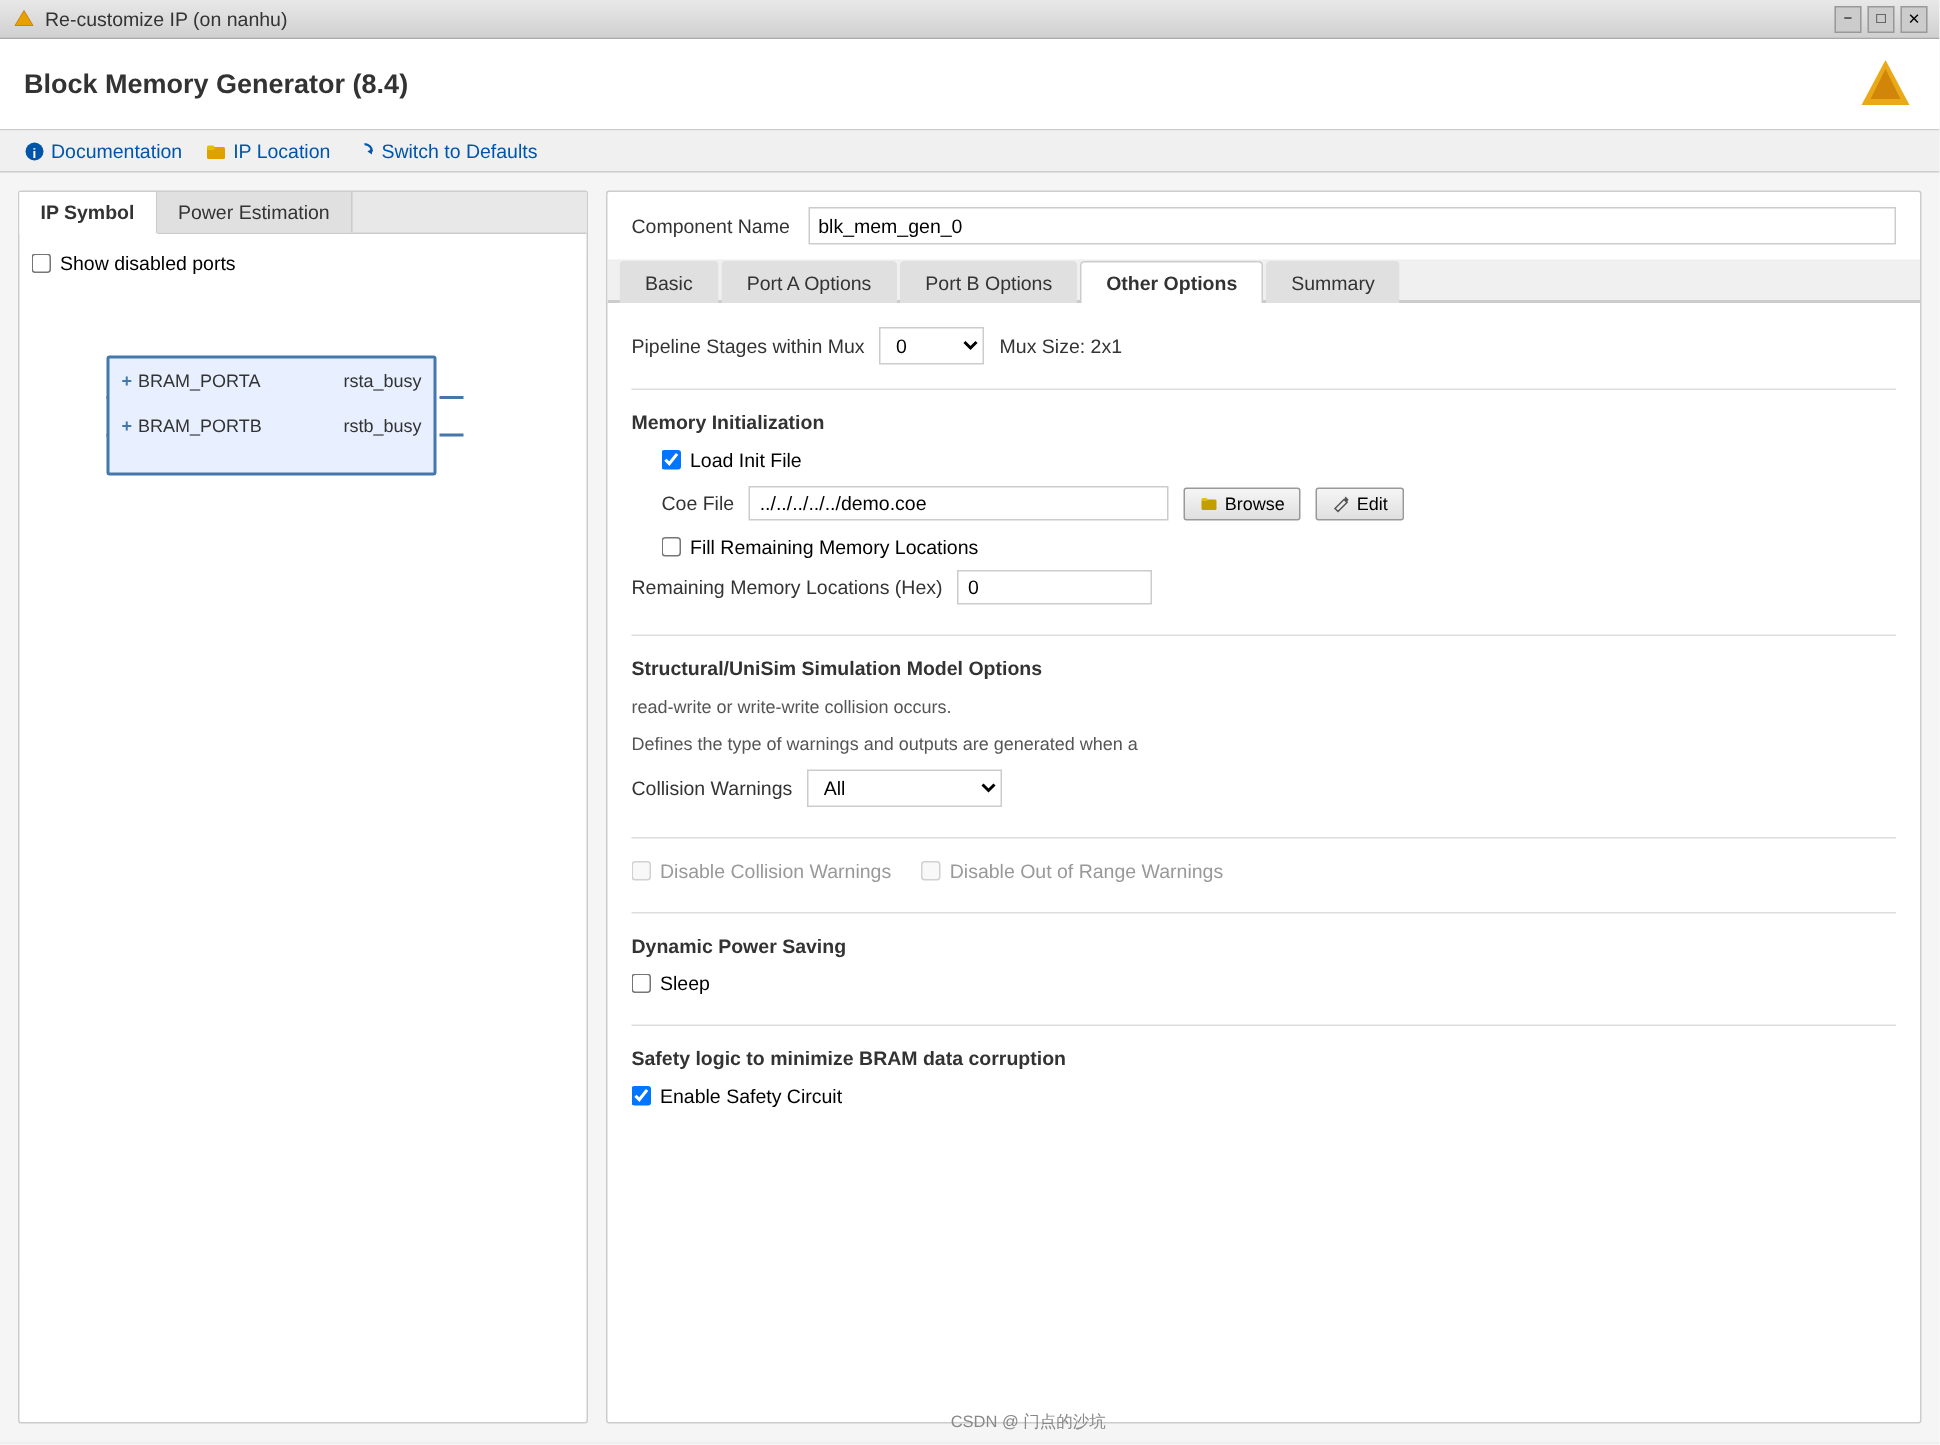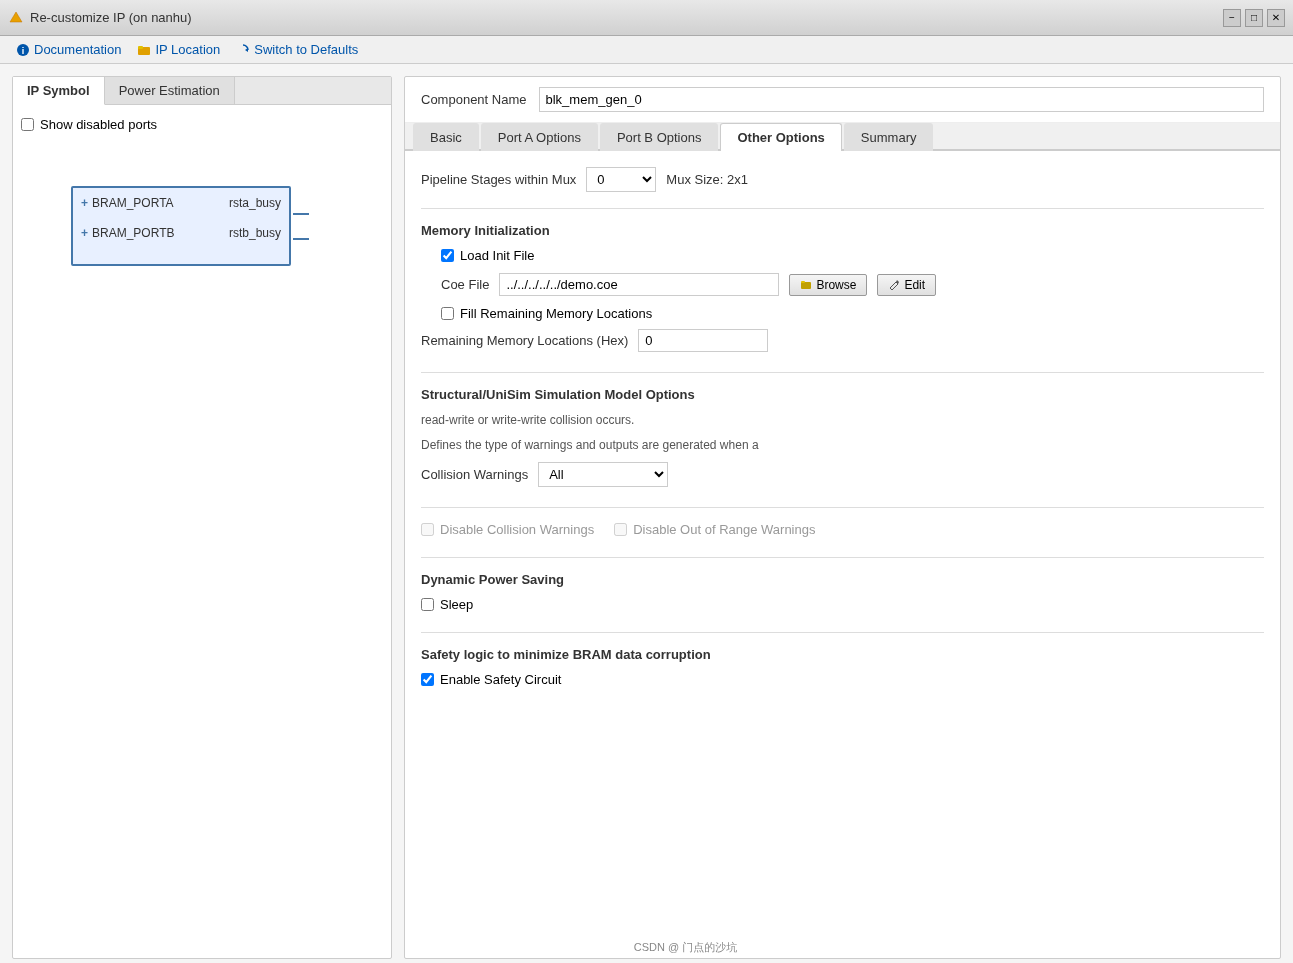--- a/index.html
+++ b/index.html
@@ -13,21 +13,21 @@
     }
 
     
     .title-bar {
       background: linear-gradient(to bottom, #e8e8e8, #d0d0d0);
       border-bottom: 1px solid #aaa;
       display: flex;
       align-items: center;
       justify-content: space-between;
       padding: 4px 8px;
-      height: 36px;
+      height: 26px;
     }
     .title-bar-left {
       display: flex;
       align-items: center;
       gap: 6px;
     }
     .title-bar-icon {
       width: 16px;
       height: 16px;
     }
@@ -455,20 +455,27 @@
   </div>
   <div class="title-bar-controls">
     <div class="title-bar-btn">−</div>
     <div class="title-bar-btn">□</div>
     <div class="title-bar-btn">✕</div>
   </div>
 </div>
 
 <div class="dialog">
 
+  <div class="dialog-header">
+    <span class="dialog-title">Block Memory Generator (8.4)</span>
+    <svg class="vivado-logo" viewBox="0 0 40 40">
+      <polygon points="20,4 36,34 4,34" fill="#e8a000" opacity="0.9"></polygon>
+      <polygon points="20,10 30,30 10,30" fill="#c07000" opacity="0.6"></polygon>
+    </svg>
+  </div>
 
   <div class="toolbar">
     <span class="toolbar-btn">
       <svg width="14" height="14" viewBox="0 0 14 14">
         <circle cx="7" cy="7" r="6" fill="#0055aa" stroke="none"></circle>
         <text x="7" y="11" text-anchor="middle" fill="white" font-size="9" font-weight="bold">i</text>
       </svg>
       <span>Documentation</span>
     </span>
     <span class="toolbar-btn">

